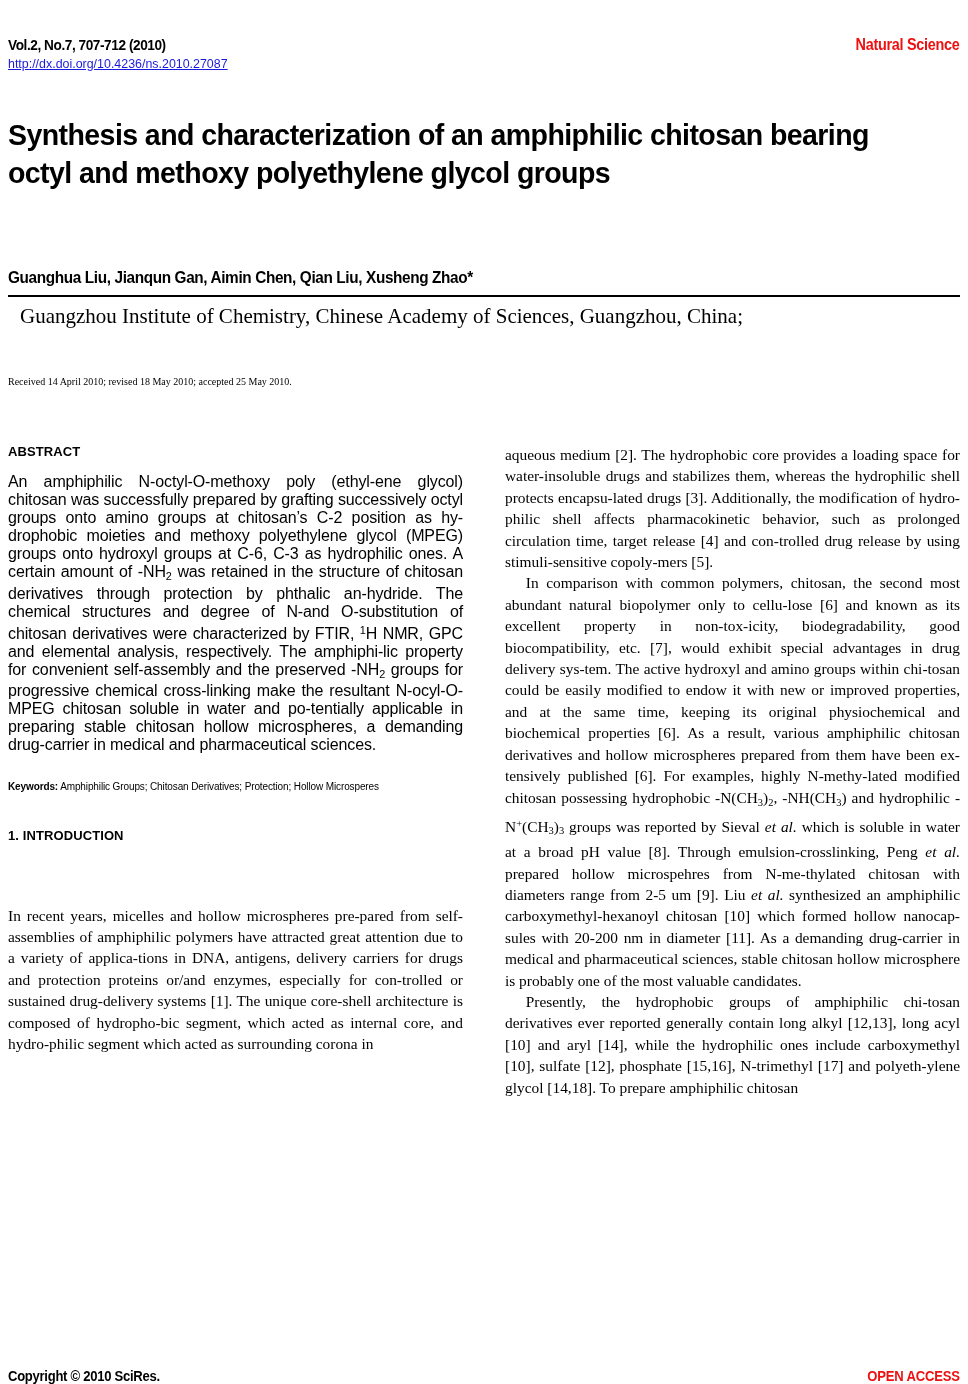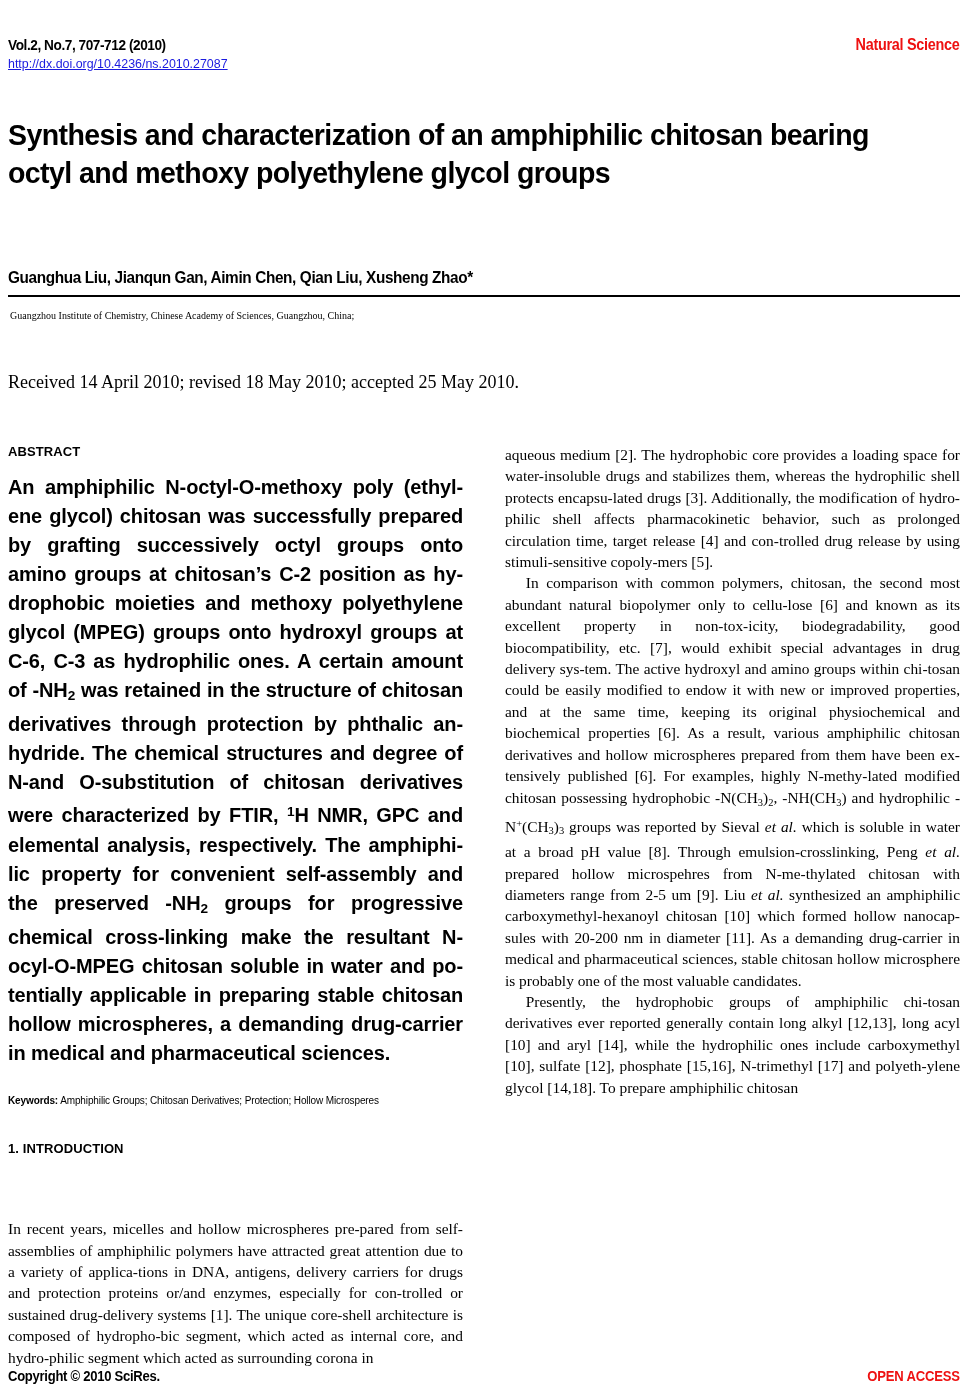--- a/index.html
+++ b/index.html
@@ -106,36 +106,36 @@
     left: 8px;
     top: 263px;
     width: 952px;
     height: 0;
     border-top: 2.2px solid #000;
   }
 
   
   .affil {
     position: absolute;
-    left: 10px;
+    left: 20px;
     top: 274px;
     width: 760px;
-    font-size: 10px;
+    font-size: 21px;
     line-height: 20.5px;
   }
   .affil .line { white-space: nowrap; }
   .email-link {
     color: #1a1adf;
     text-decoration: underline;
   }
   .received {
     position: absolute;
     left: 8px;
     top: 340px;
-    font-size: 18px;
+    font-size: 10px;
     line-height: 20px;
     white-space: nowrap;
   }
 
   
   .col {
     position: absolute;
     top: 412px;
     width: 455px;
   }
@@ -147,23 +147,23 @@
     font-family: "Liberation Sans", "DejaVu Sans", sans-serif;
     font-weight: bold;
     font-size: 13px;
     letter-spacing: 0.1px;
     margin: 0;
   }
   h2.sec-abstract { margin-bottom: 14px; }
 
   p.abstract-body {
     font-family: "Liberation Sans", "DejaVu Sans", sans-serif;
-    font-weight: bold;
-    font-size: 20px;
-    line-height: 29px;
+    font-weight: normal;
+    font-size: 16px;
+    line-height: 18px;
     text-align: justify;
     text-justify: inter-word;
     margin: 0;
     letter-spacing: -0.12px;
     hyphens: manual;
   }
   p.keywords {
     font-family: "Liberation Sans", "DejaVu Sans", sans-serif;
     font-size: 10px;
     line-height: 21.2px;

